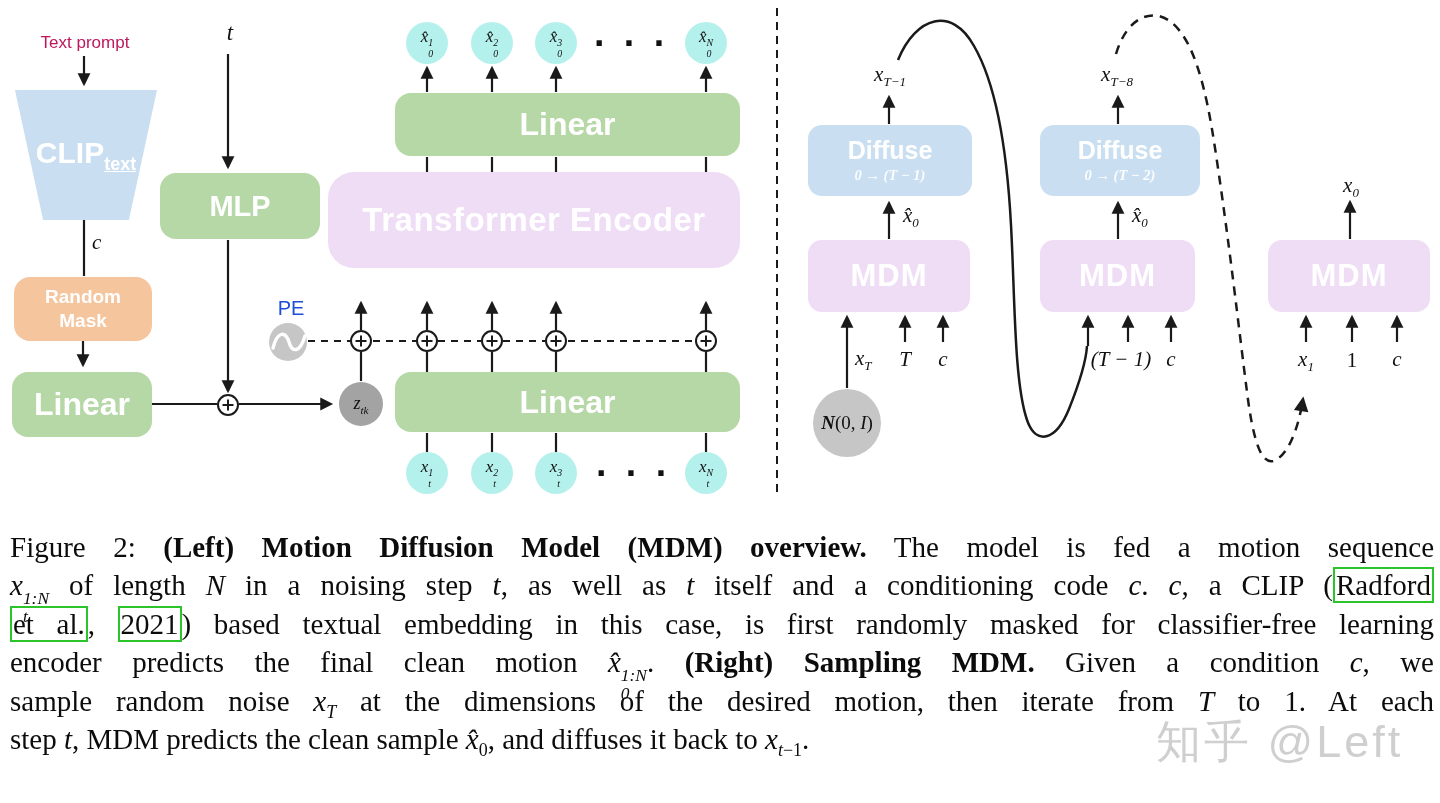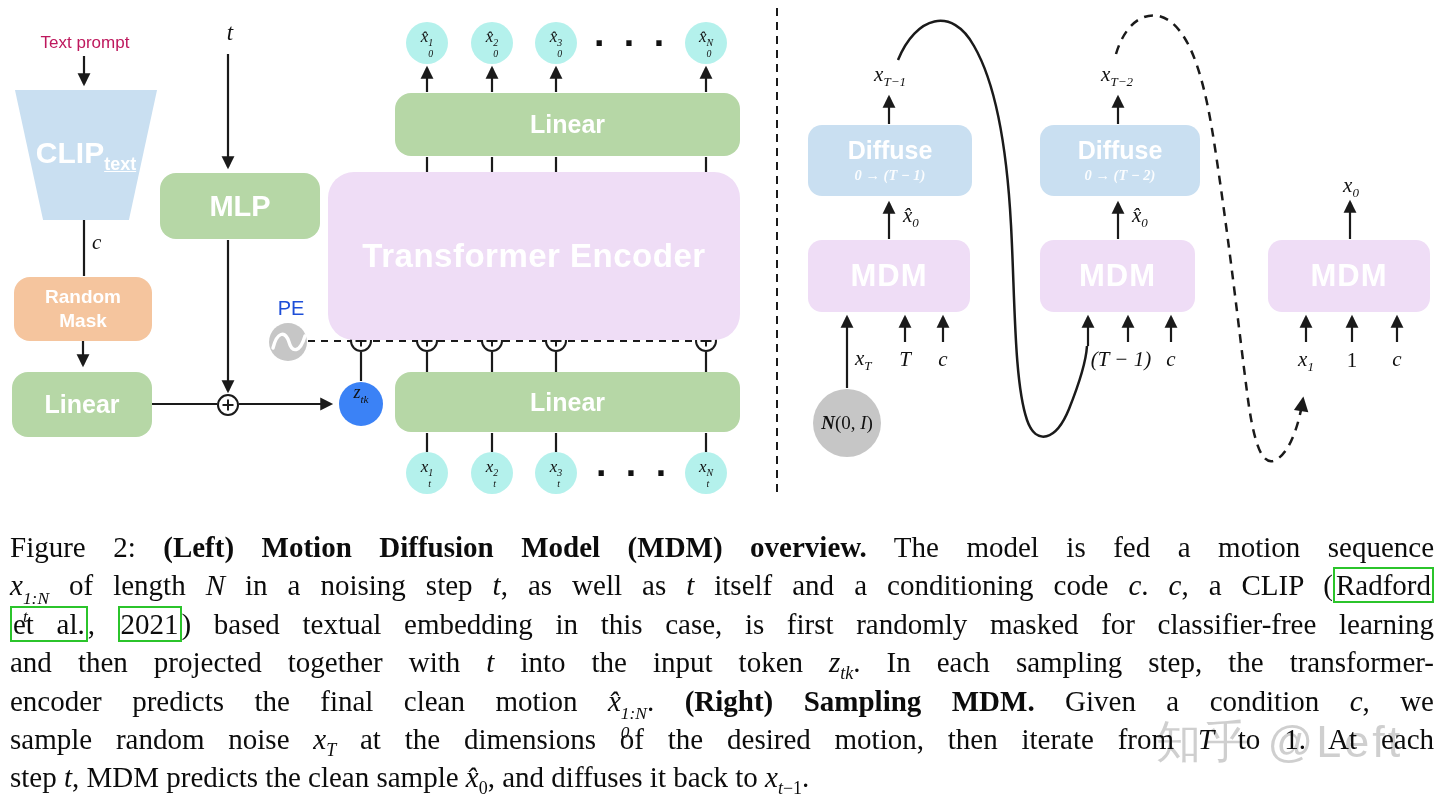--- a/index.html
+++ b/index.html
@@ -9,32 +9,32 @@
   svg.wires{position:absolute;left:0;top:0;z-index:1;}
 
   
   .block{position:absolute;display:flex;flex-direction:column;align-items:center;justify-content:center;
          color:#fff;font-weight:bold;font-family:"Liberation Sans",sans-serif;z-index:2;text-align:center;}
   .r16{border-radius:16px;} .r14{border-radius:14px;} .r26{border-radius:26px;}
   .blue{background:#c9dff1;} .green{background:#b6d7a6;} .orange{background:#f5c59e;}
   .pink{background:#efddf6;} 
   .trap{clip-path:polygon(2% 0,98% 0,79% 100%,21% 100%);}
   .clip-label{font-size:30px;} .clip-label sub{font-size:18px;text-decoration:underline;}
-  .f29{font-size:29px;} .f30{font-size:25px;} .f33{font-size:33px;letter-spacing:0.5px;}
+  .f29{font-size:29px;} .f30{font-size:32px;} .f33{font-size:33px;letter-spacing:0.5px;}
   .f31{font-size:31px;letter-spacing:1px;}
   .rm-label{font-size:19px;line-height:1.25;}
   .dtitle{font-size:25px;line-height:1.05;}
   .dsub{font-size:14.5px;margin-top:3px;color:rgba(255,255,255,0.92);
         font-family:"Liberation Serif",serif;font-style:italic;}
 
   
   .tok{position:absolute;width:42px;height:42px;border-radius:50%;background:#b4f1ec;
        display:flex;align-items:center;justify-content:center;z-index:2;}
-  .ycirc{position:absolute;width:44px;height:44px;border-radius:50%;background:#3b82f6;
-       display:flex;justify-content:center;z-index:2;}
+  .ycirc{position:absolute;width:44px;height:44px;border-radius:50%;background:#a3a3a3;
+       display:flex;align-items:center;justify-content:center;z-index:2;}
   .gcirc{position:absolute;width:68px;height:68px;border-radius:50%;background:#c6c6c6;
        display:flex;align-items:center;justify-content:center;z-index:2;}
 
   
   .math,.mlabel{font-family:"Liberation Serif",serif;color:#111;}
   .math i,.mlabel i{font-style:italic;}
   .mlabel{position:absolute;font-size:21px;z-index:3;white-space:nowrap;}
   .cx{transform:translateX(-50%);}
   .tok .math{font-size:17px;}
   .ycirc .math{font-size:18px;}
@@ -166,21 +166,21 @@
   <div class="block green r16 f30" style="left:12px;top:372px;width:140px;height:65px;">Linear</div>
 
   <div class="block green r16 f29" style="left:160px;top:173px;width:160px;height:66px;">MLP</div>
 
   <div class="pelabel" style="left:291px;top:297px;transform:translateX(-50%);">PE</div>
 
   <div class="ycirc" style="left:339px;top:382px;">
     <span class="math"><i>z</i><sub>tk</sub></span>
   </div>
 
-  <div class="block pink r26 f33" style="left:328px;top:172px;width:412px;height:168px;">Transformer Encoder</div>
+  <div class="block pink r26 f33" style="left:328px;top:172px;width:412px;height:96px;">Transformer Encoder</div>
 
   <div class="block green r16 f30" style="left:395px;top:93px;width:345px;height:63px;">Linear</div>
   <div class="block green r16 f30" style="left:395px;top:372px;width:345px;height:60px;">Linear</div>
 
   <div class="tok" style="left:406px;top:22px;">
       <span class="math"><i>x̂</i><span class="ss">
           <span>1</span>
           <span>0</span>
         </span></span>
     </div>
@@ -237,21 +237,21 @@
   </div>
   <div class="mlabel" style="left:903px;top:203px;"><i>x̂</i><sub>0</sub></div>
   <div class="block pink r14 f31" style="left:808px;top:240px;width:162px;height:72px;">MDM</div>
   <div class="mlabel" style="left:855px;top:346px;"><i>x</i><sub>T</sub></div>
   <div class="mlabel cx" style="left:905px;top:347px;"><i>T</i></div>
   <div class="mlabel cx" style="left:943px;top:347px;"><i>c</i></div>
   <div class="gcirc" style="left:813px;top:389px;">
     <span class="math"><b><i>N</i></b>(0, <i>I</i>)</span>
   </div>
 
-  <div class="mlabel cx" style="left:1117px;top:62px;"><i>x</i><sub>T−2</sub></div>
+  <div class="mlabel cx" style="left:1117px;top:62px;"><i>x</i><sub>T−8</sub></div>
   <div class="block blue r14" style="left:1040px;top:125px;width:160px;height:71px;">
     <span class="dtitle">Diffuse</span>
     <span class="dsub">0 → (T − 2)</span>
   </div>
   <div class="mlabel" style="left:1132px;top:203px;"><i>x̂</i><sub>0</sub></div>
   <div class="block pink r14 f31" style="left:1040px;top:240px;width:155px;height:72px;">MDM</div>
   <div class="mlabel cx" style="left:1121px;top:347px;"><i>(T − 1)</i></div>
   <div class="mlabel cx" style="left:1171px;top:347px;"><i>c</i></div>
 
   <div class="mlabel cx" style="left:1351px;top:173px;"><i>x</i><sub>0</sub></div>
@@ -262,21 +262,20 @@
 
   <div class="wm">知乎 @Left</div>
 
   <div class="caption">
     <div class="cl just">Figure 2: <b>(Left) Motion Diffusion Model (MDM) overview.</b> The model is fed a motion sequence</div>
     <div class="cl just"><i>x</i><span class="ss ssc">
           <span>1:<i>N</i></span>
           <span><i>t</i></span>
         </span> of length <i>N</i> in a noising step <i>t</i>, as well as <i>t</i> itself and a conditioning code <i>c</i>. <i>c</i>, a CLIP (<span class="linkbox">Radford</span></div>
     <div class="cl just"><span class="linkbox">et al.</span>, <span class="linkbox">2021</span>) based textual embedding in this case, is first randomly masked for classifier-free learning</div>
-    <div class="cl just">and then projected together with <i>t</i> into the input token <i>z</i><sub><i>tk</i></sub>. In each sampling step, the transformer-</div>
     <div class="cl just">encoder predicts the final clean motion <i>x̂</i><span class="ss ssc">
           <span>1:<i>N</i></span>
           <span>0</span>
         </span>. <b>(Right) Sampling MDM.</b> Given a condition <i>c</i>, we</div>
     <div class="cl just">sample random noise <i>x</i><sub><i>T</i></sub> at the dimensions of the desired motion, then iterate from <i>T</i> to 1. At each</div>
     <div class="cl">step <i>t</i>, MDM predicts the clean sample <i>x̂</i><sub>0</sub>, and diffuses it back to <i>x</i><sub><i>t</i>−1</sub>.</div>
   </div>
 </div>
 
 </body></html>

